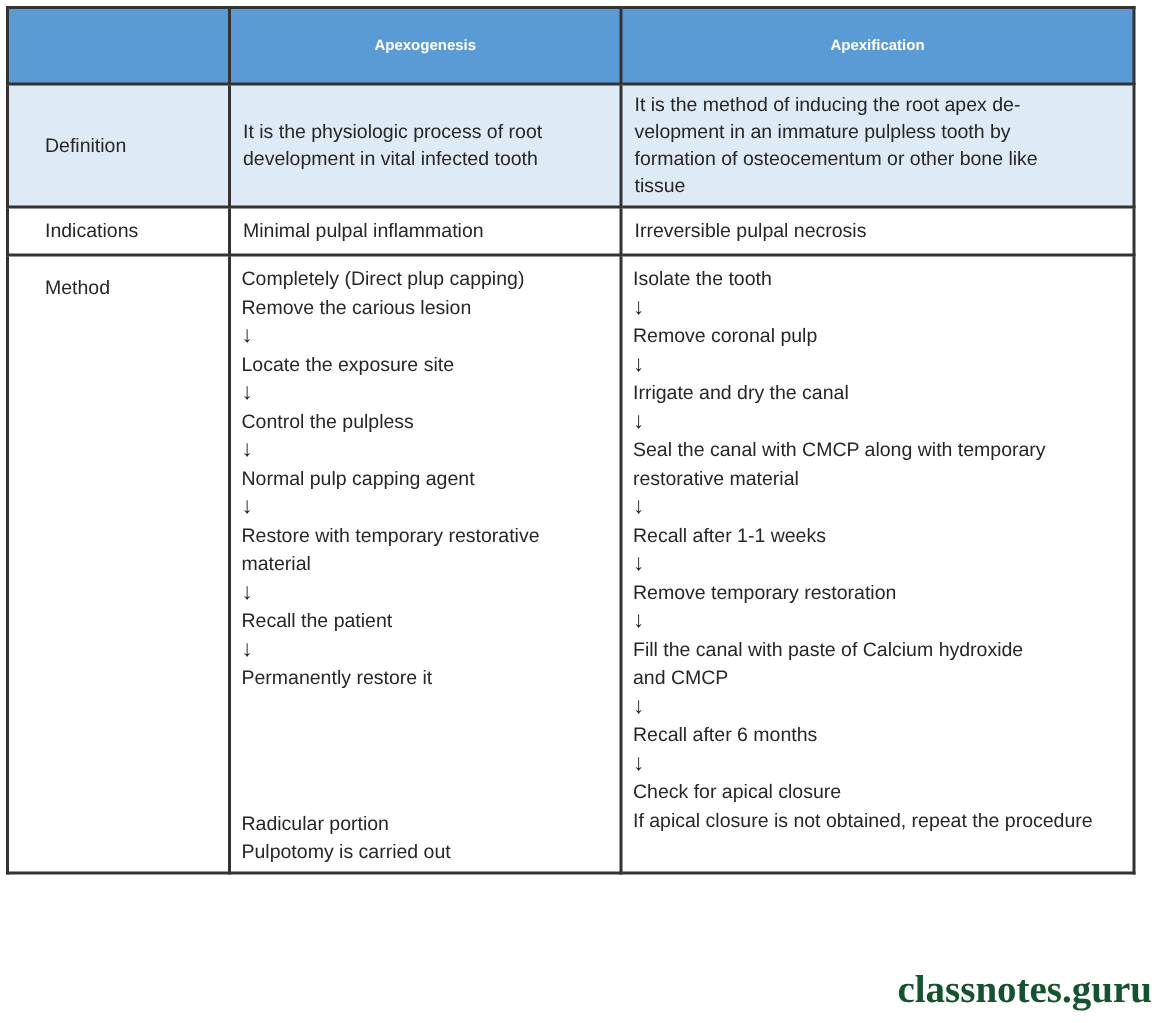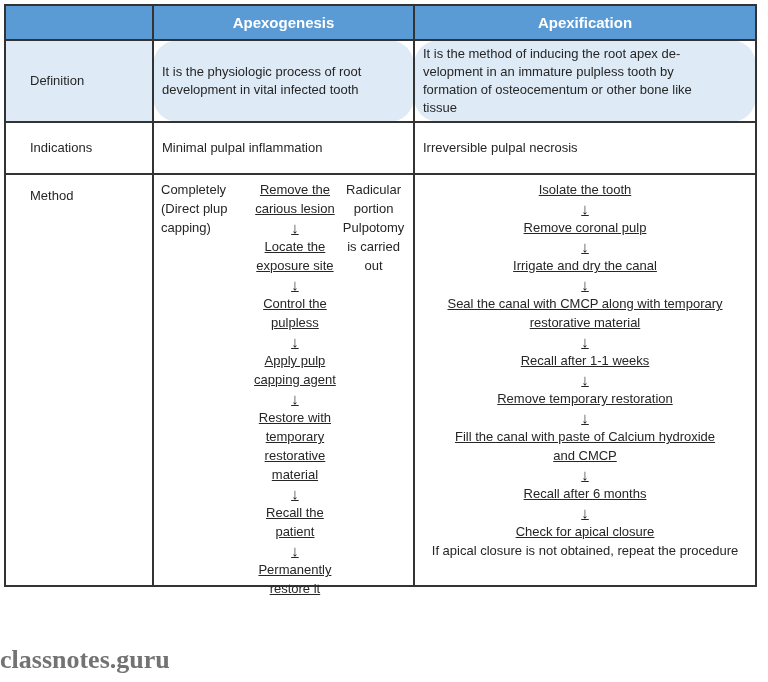--- a/index.html
+++ b/index.html
@@ -26,53 +26,53 @@
   col.c1{width:148px;}
   col.c2{width:261px;}
   col.c3{width:342px;}
   .cmp-table th,.cmp-table td{
     border:2px solid var(--border);
     vertical-align:middle;
     font-size:13px;
     line-height:18px;
   }
   tr.header-row th{
-    height:35px;
+    height:51px;
     background:var(--header-bg);
     color:var(--header-text);
-    font-size:15px;
+    font-size:10px;
     font-weight:bold;
     text-align:center;
   }
   tr.row-alt td{background:var(--alt-row-bg);}
   tr.r-def td{height:77px;}
-  tr.r-ind td{height:52px;}
+  tr.r-ind td{height:32px;}
   tr.r-root td{height:56px;}
   tr.r-method td{height:412px;vertical-align:top;}
   td.label{padding-left:24px;padding-right:6px;}
-  td.body{padding-left:8px;padding-right:8px;border-radius:25px;}
+  td.body{padding-left:8px;padding-right:8px;}
   .pre{white-space:pre-line;}
   td.top{vertical-align:top;padding-top:4px;padding-bottom:4px;}
   td.top-label{vertical-align:top;padding-top:12px;}
   td.method-cell{padding:5px 7px 4px 7px;}
-  .method-inner{display:flex;flex-direction:row;height:401px;}
+  .method-inner{display:flex;flex-direction:column;height:401px;}
   .intro{text-align:left;line-height:19px;}
-  .flow{text-align:center;line-height:19px;text-decoration:underline;}
+  .flow{text-align:left;line-height:19px;}
   .flow .step{white-space:pre-line;}
   .flow .arrow{font-size:15px;line-height:19px;}
   .spacer{flex:1 1 auto;min-height:70px;}
-  .tail{text-align:center;line-height:19px;}
+  .tail{text-align:left;line-height:19px;}
   .footer{
     position:absolute;
     left:0;top:641px;width:768px;
-    text-align:left;
+    text-align:right;
     font-family:"Liberation Serif",serif;
     font-weight:bold;
     font-size:26px;
-    color:#737373;
+    color:#14532d;
   }
 </style>
 </head>
 <body>
 
 <div class="page">
   <table class="cmp-table">
     <colgroup>
         <col class="c1">
         <col class="c2">
@@ -103,21 +103,21 @@
       <td class="method-cell">
         <div class="method-inner">
           <div class="intro">Completely (Direct plup capping)</div>
           <div class="flow">
                 <div class="step">Remove the carious lesion</div>
                 <div class="arrow">↓</div>
                 <div class="step">Locate the exposure site</div>
                 <div class="arrow">↓</div>
                 <div class="step">Control the pulpless</div>
                 <div class="arrow">↓</div>
-                <div class="step">Apply pulp capping agent</div>
+                <div class="step">Normal pulp capping agent</div>
                 <div class="arrow">↓</div>
                 <div class="step">Restore with temporary restorative
 material</div>
                 <div class="arrow">↓</div>
                 <div class="step">Recall the patient</div>
                 <div class="arrow">↓</div>
                 <div class="step">Permanently restore it</div>
               </div>
           <div class="spacer"></div>
           <div class="tail">

